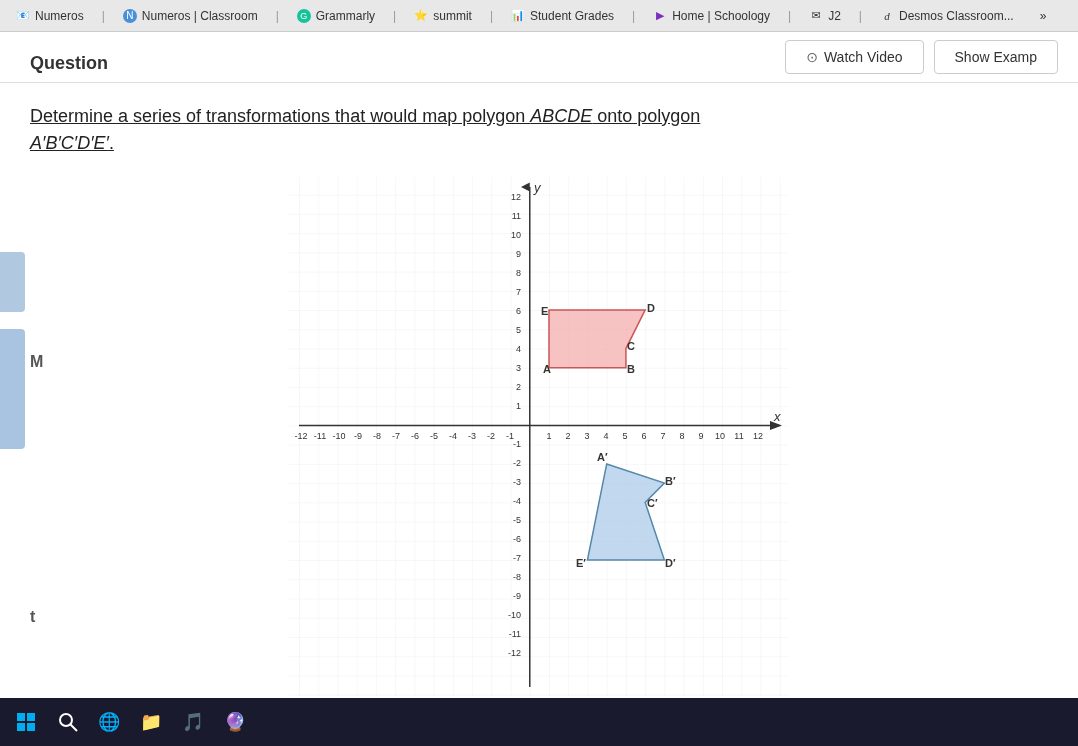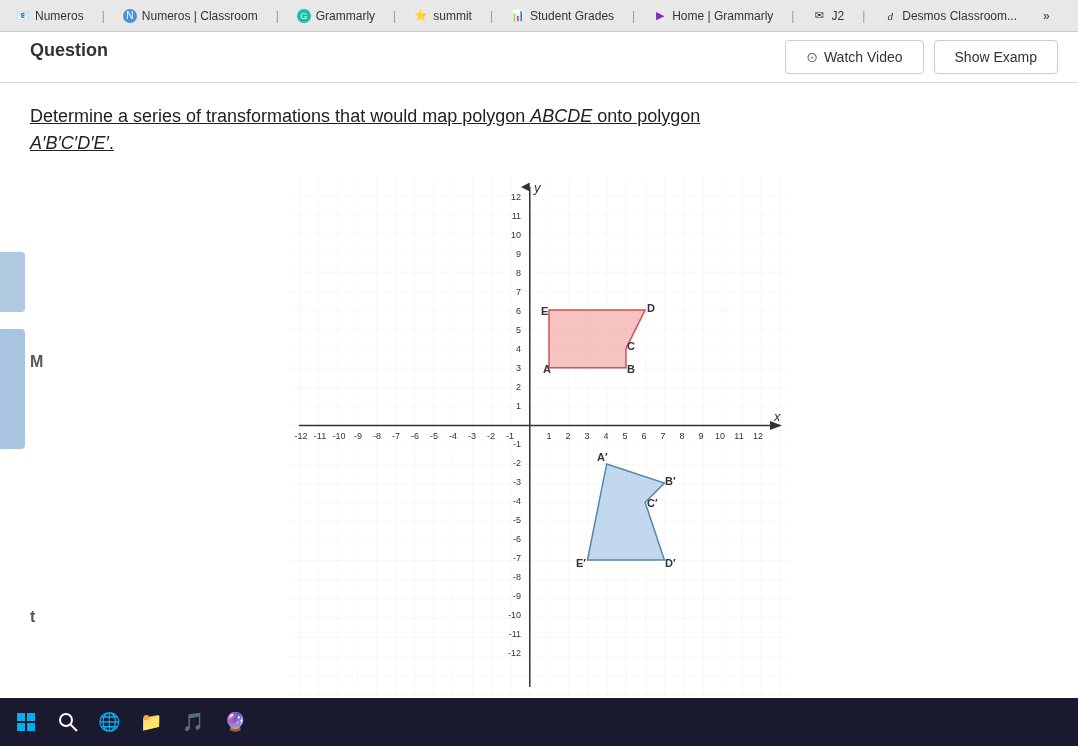--- a/index.html
+++ b/index.html
@@ -47,21 +47,21 @@
       background: white;
       width: 100%;
       height: calc(746px - 32px);
       position: relative;
     }
 
     
     .page-header {
       display: flex;
       justify-content: space-between;
-      align-items: flex-start;
+      align-items: flex-end;
       padding: 8px 20px 8px 30px;
       border-bottom: 1px solid #ddd;
     }
     .page-title {
       font-size: 18px;
       font-weight: bold;
       color: #333;
     }
     .header-buttons {
       display: flex;
@@ -203,21 +203,21 @@
     <span>summit</span>
   </span>
   <span class="tab-separator">|</span>
   <span class="browser-tab">
     <span class="tab-icon">📊</span>
     <span>Student Grades</span>
   </span>
   <span class="tab-separator">|</span>
   <span class="browser-tab">
     <span class="tab-icon" style="color:#7b2fbe;">▶</span>
-    <span>Home | Grammarly</span>
+    <span>Home | Schoology</span>
   </span>
   <span class="tab-separator">|</span>
   <span class="browser-tab">
     <span class="tab-icon">✉</span>
     <span>J2</span>
   </span>
   <span class="tab-separator">|</span>
   <span class="browser-tab">
     <span class="tab-icon" style="font-style:italic;font-family:serif;">d</span>
     <span>Desmos Classroom...</span>

